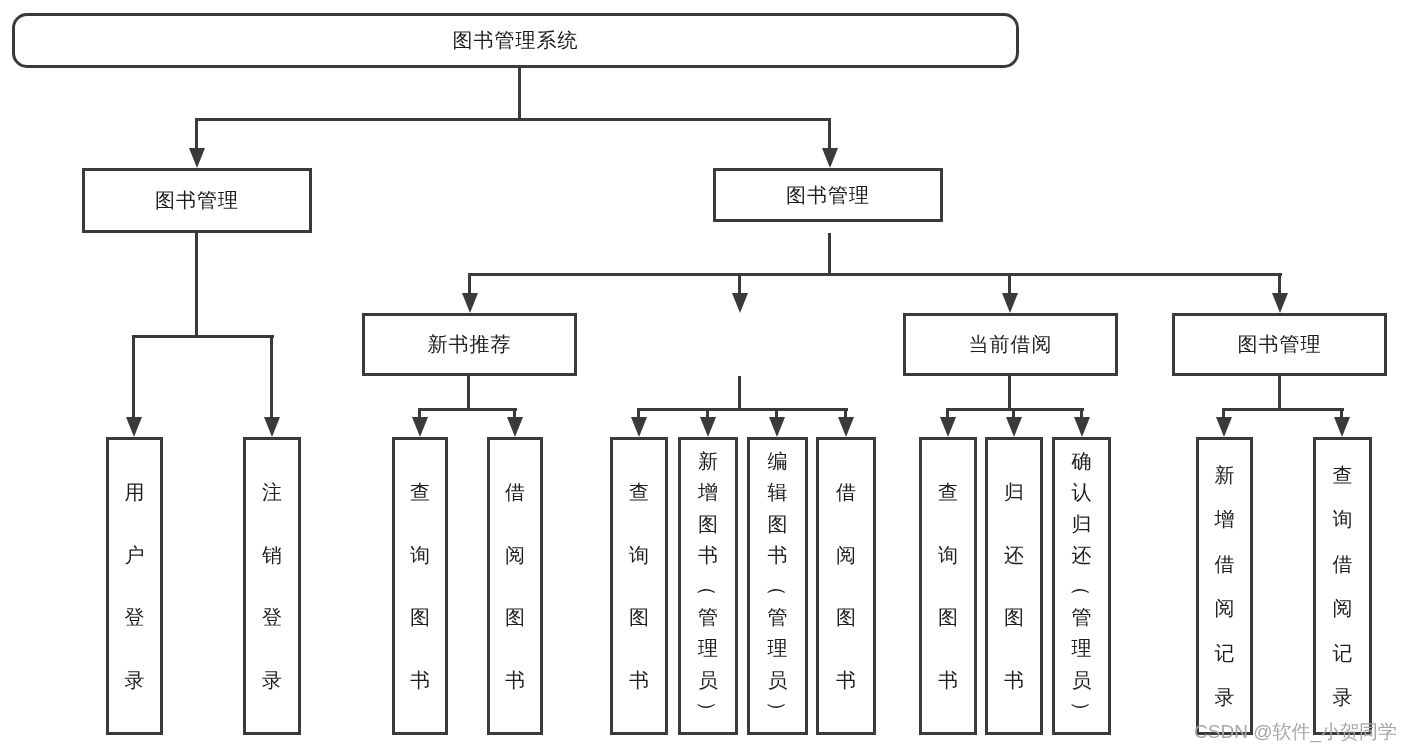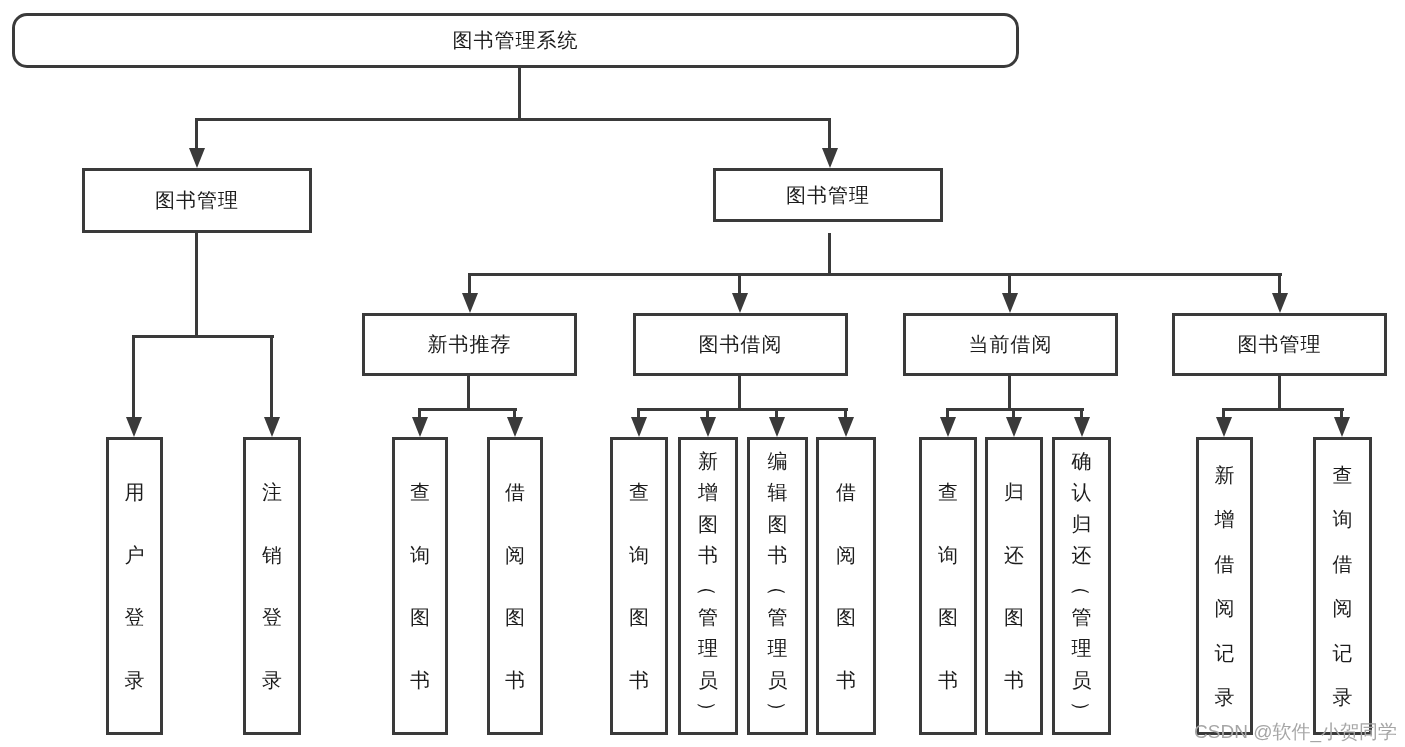--- a/index.html
+++ b/index.html
@@ -99,23 +99,20 @@
   <div class="vline" style="left:1008px;top:273px;height:22px;"></div>
   <div class="vline" style="left:1278px;top:273px;height:22px;"></div>
   <div class="arrow" style="left:462px;top:293px;"></div>
   <div class="arrow" style="left:732px;top:293px;"></div>
   <div class="arrow" style="left:1002px;top:293px;"></div>
   <div class="arrow" style="left:1272px;top:293px;"></div>
 
   <div class="box" style="left:362px;top:313px;width:215px;height:63px;text-align:right;">
     <span class="hlabel">新书推荐</span>
   </div>
-  <div class="box" style="left:633px;top:313px;width:215px;height:63px;">
-    <span class="hlabel">图书借阅</span>
-  </div>
   <div class="box" style="left:903px;top:313px;width:215px;height:63px;align-items:center;">
     <span class="hlabel">当前借阅</span>
   </div>
   <div class="box" style="left:1172px;top:313px;width:215px;height:63px;">
     <span class="hlabel">图书管理</span>
   </div>
 
   <div class="vline" style="left:467px;top:376px;height:35px;"></div>
   <div class="hline" style="left:418px;top:408px;width:99px;"></div>
   <div class="vline" style="left:418px;top:408px;height:12px;"></div>

